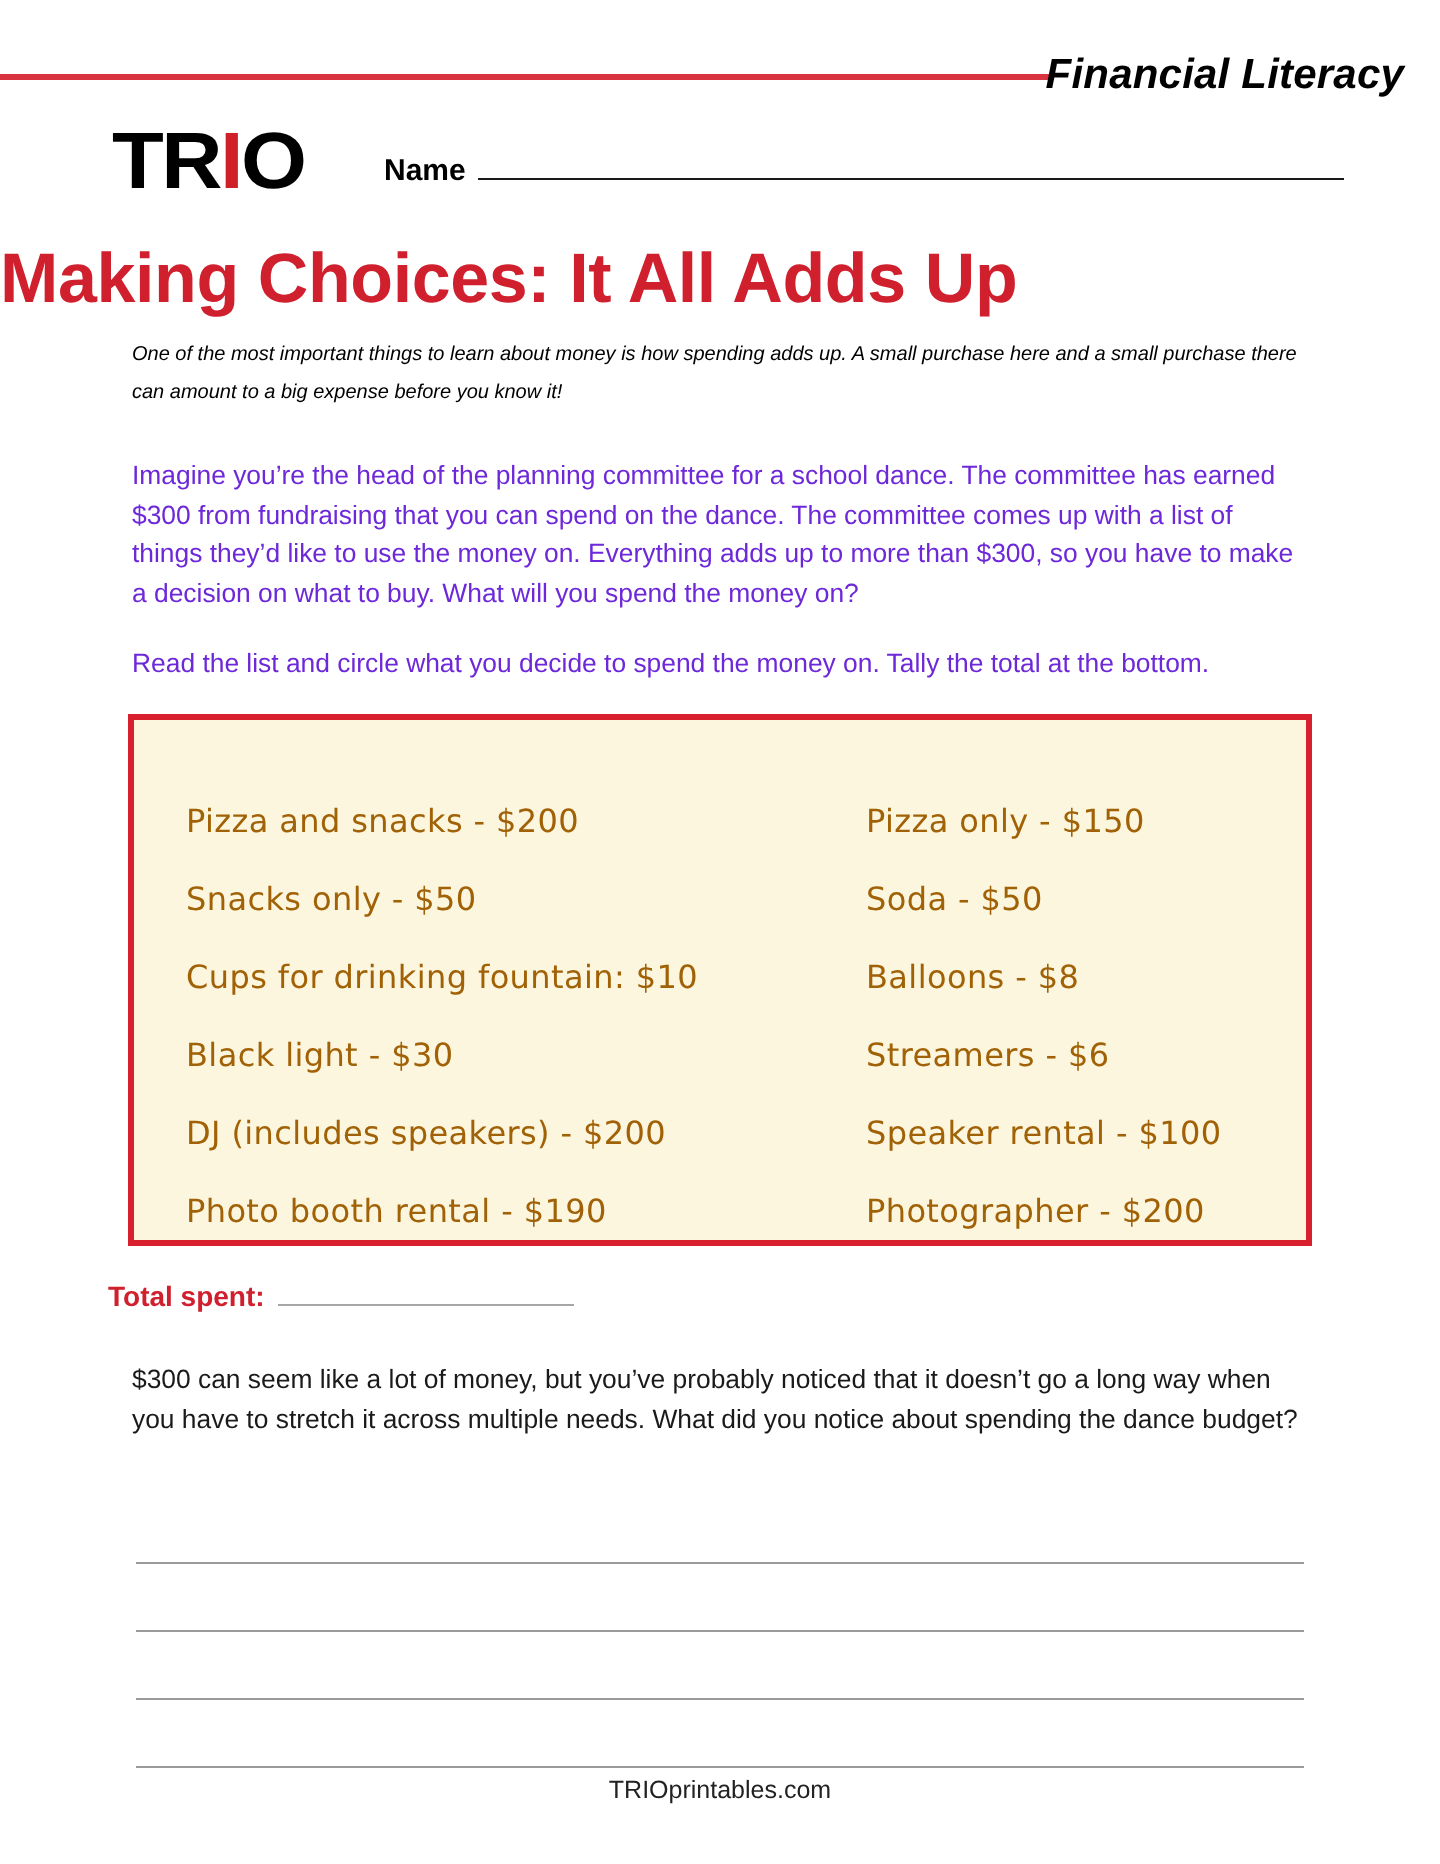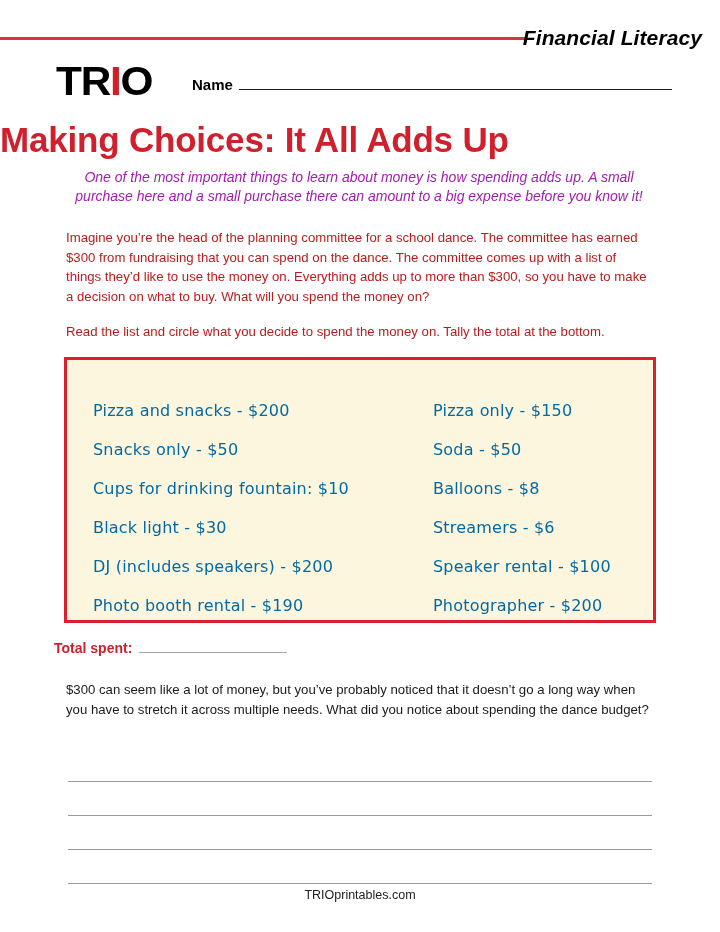--- a/index.html
+++ b/index.html
@@ -96,32 +96,31 @@
   }
 
   
   .content {
     position: absolute;
     left: 66px;
     top: 168px;
     width: 586px;
   }
   .intro {
-    font-size: 14px;
+    font-size: 10px;
     font-style: italic;
     line-height: 19px;
     margin: 0 0 22px 0;
-    color: #a21caf;
-    text-align: center;
+    color: #000000;
   }
   .para {
     font-size: 13.2px;
     line-height: 19.5px;
     margin: 0 0 16px 0;
-    color: #b91c1c;
+    color: #6d28d9;
   }
   .para.last { margin-bottom: 0; }
 
   
   .options-box {
     position: absolute;
     left: 64px;
     top: 357px;
     width: 592px;
     height: 266px;
@@ -138,21 +137,21 @@
     box-sizing: border-box;
     padding: 14px 0 0 26px;
     display: grid;
     grid-template-columns: 340px 1fr;
     grid-auto-rows: 39px;
     align-items: center;
   }
   .option-item {
     font-family: "DejaVu Sans", sans-serif;
     font-size: 16px;
-    color: #0369a1;
+    color: #a16207;
     white-space: nowrap;
     letter-spacing: .2px;
     margin-top: 33px;
   }
 
   
   .total-row {
     position: absolute;
     left: 54px;
     top: 640px;

